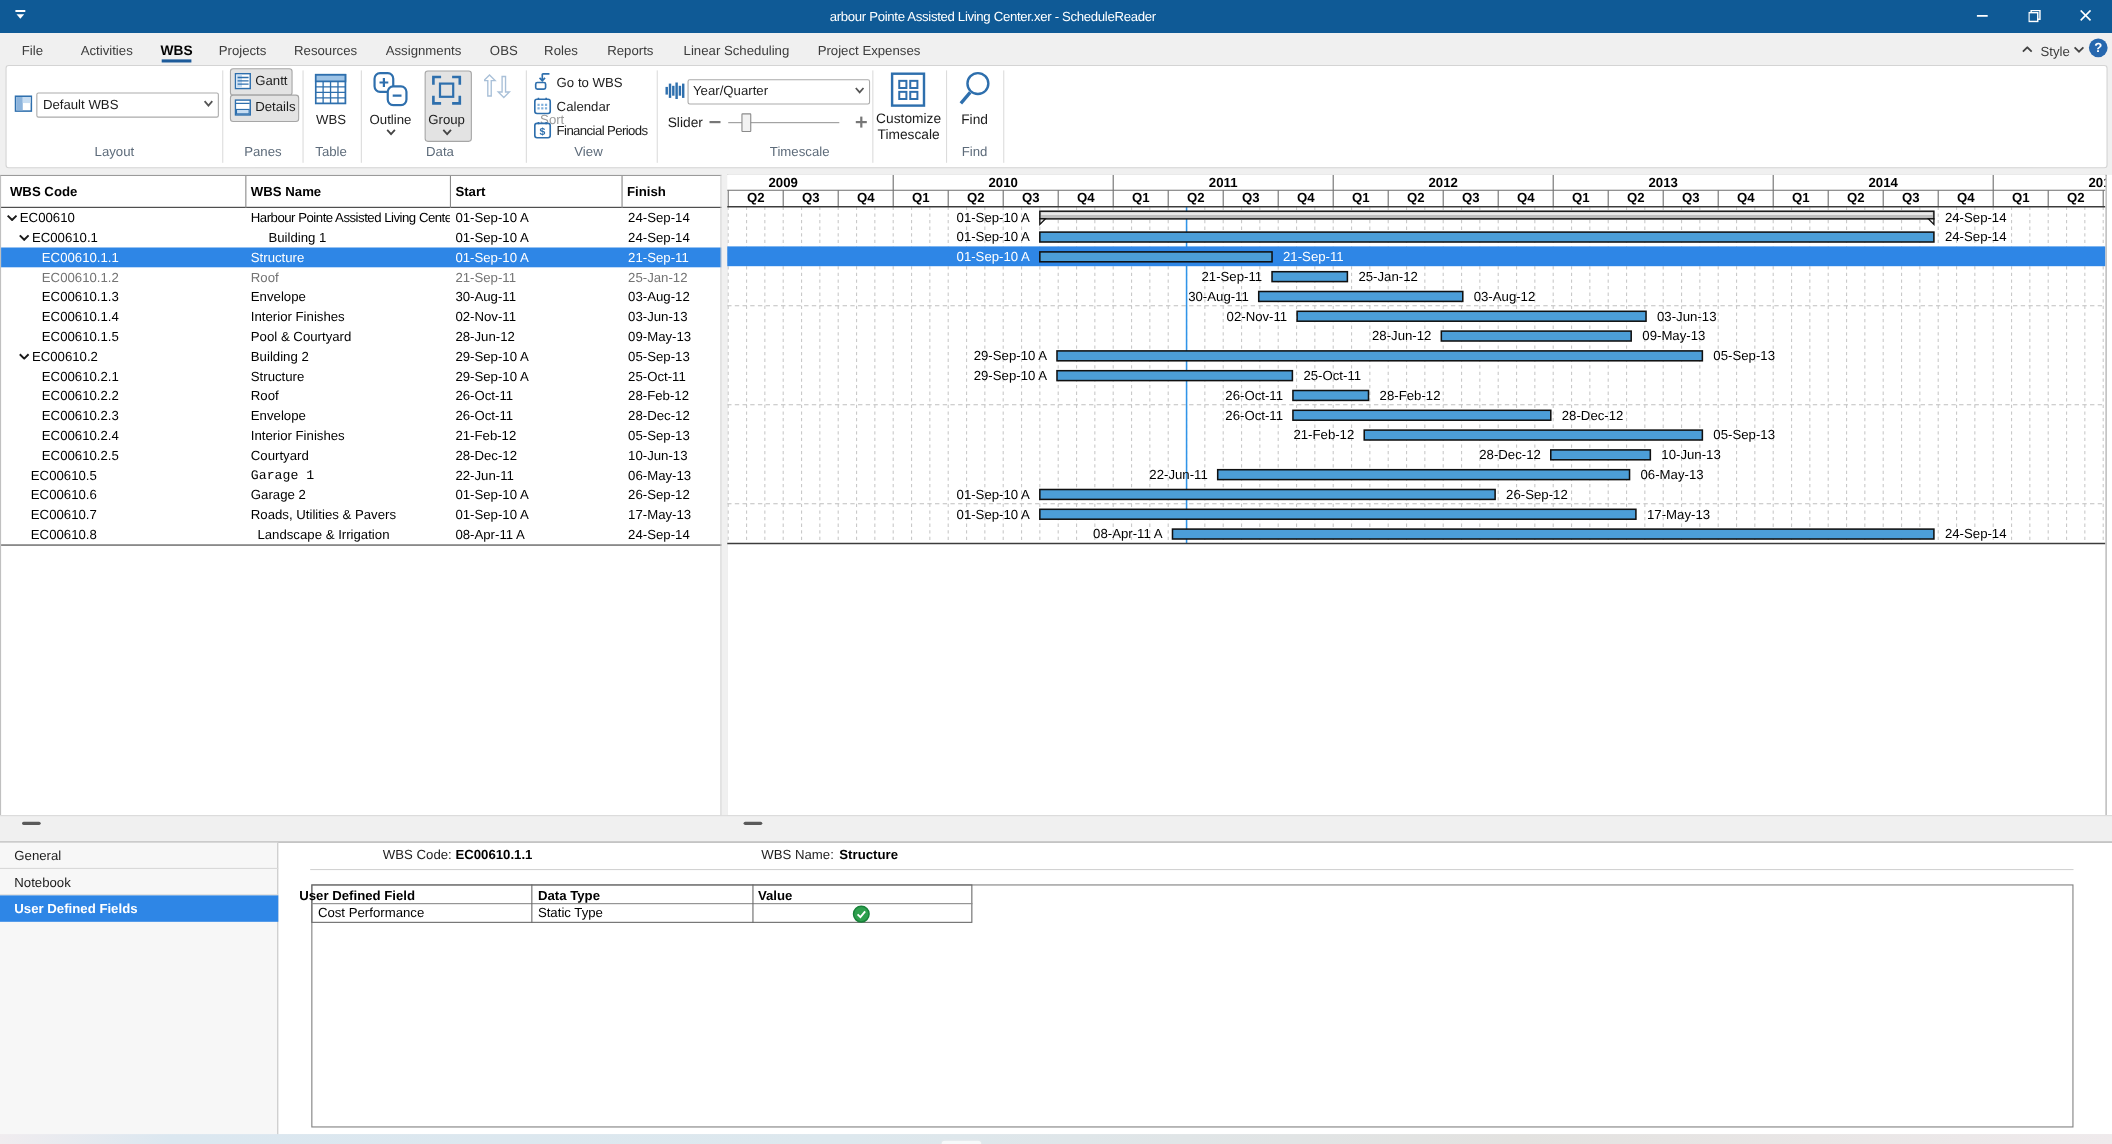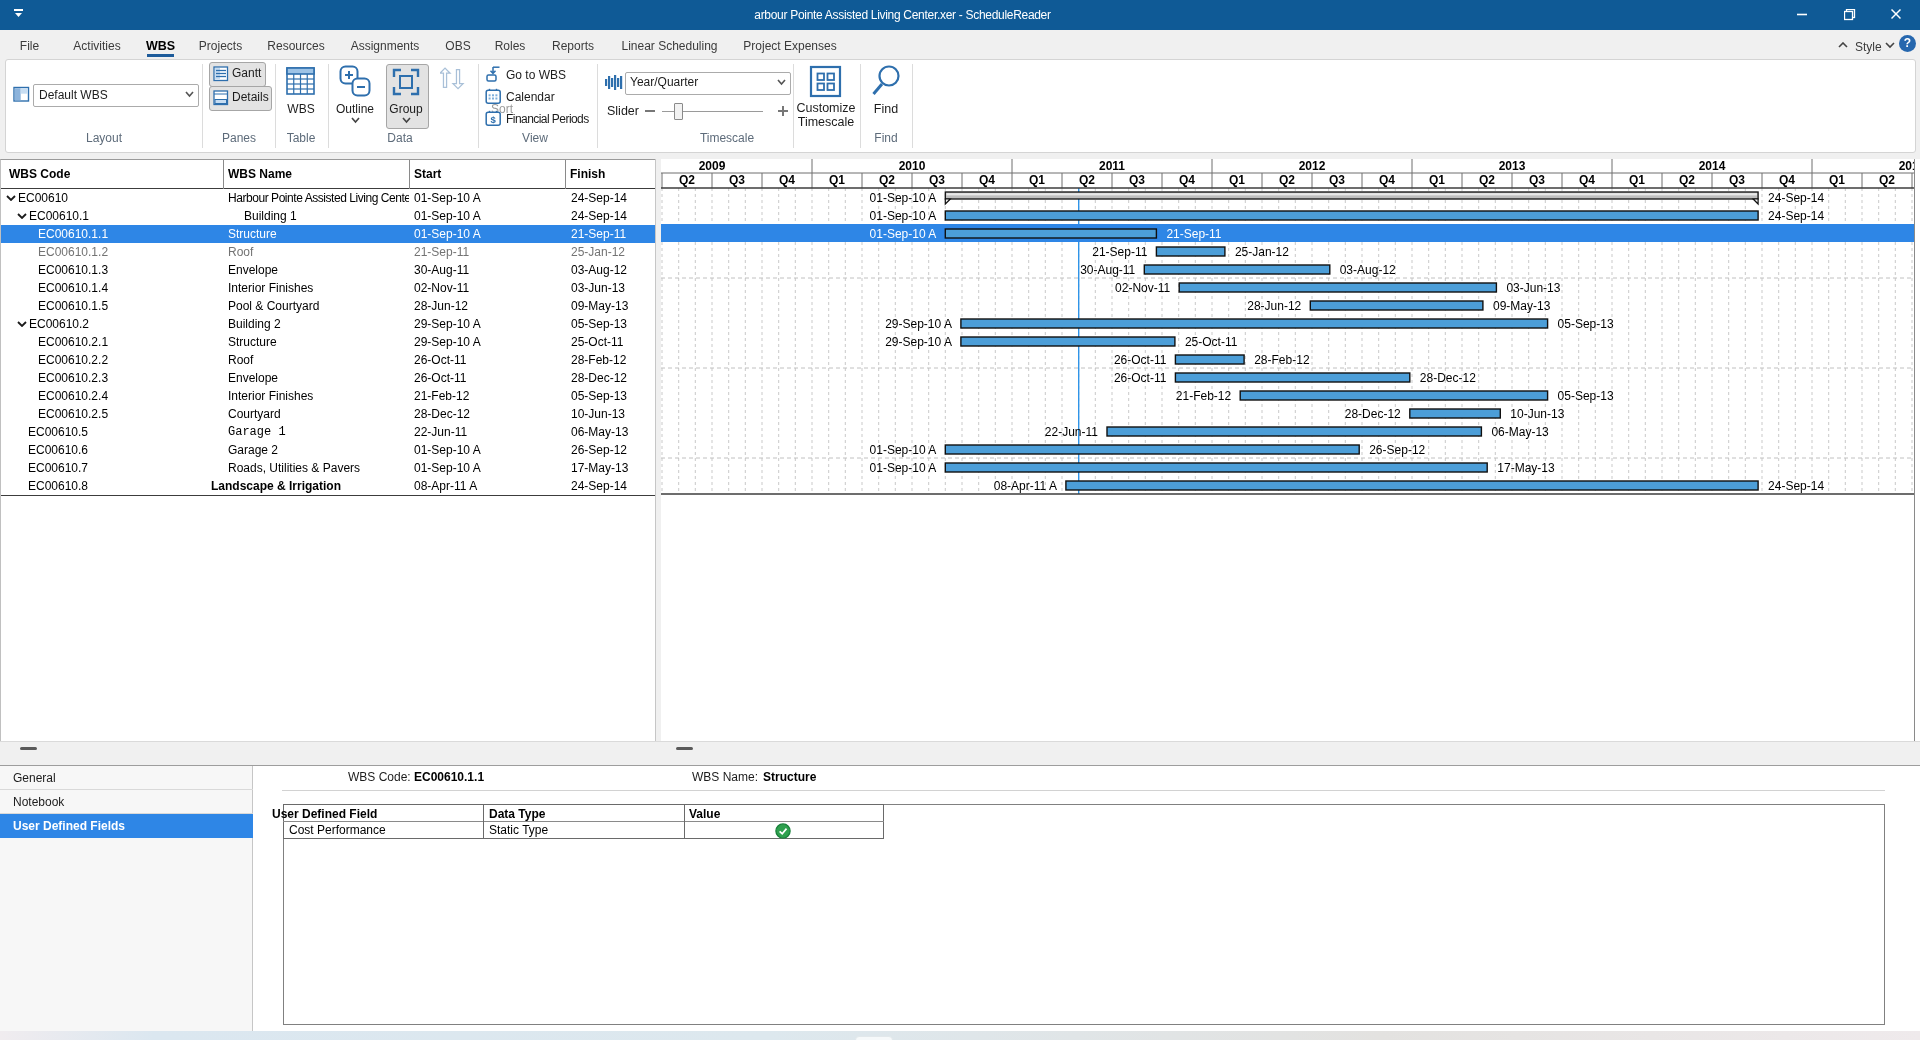--- a/index.html
+++ b/index.html
@@ -299,21 +299,21 @@
 <div style="position:absolute;left:570px;top:0">26-Sep-12</div>
 </div>
 <div style="position:absolute;left:0;top:299px;width:655px;height:18px;color:#000;font:12px 'Liberation Sans',sans-serif;line-height:18px;white-space:nowrap">
 <div style="position:absolute;left:27px;top:0">EC00610.7</div>
 <div style="position:absolute;left:227px;top:0;width:181px;overflow:hidden;">Roads, Utilities &amp; Pavers</div>
 <div style="position:absolute;left:413px;top:0">01-Sep-10 A</div>
 <div style="position:absolute;left:570px;top:0">17-May-13</div>
 </div>
 <div style="position:absolute;left:0;top:317px;width:653px;height:18px;color:#000;font:12px 'Liberation Sans',sans-serif;line-height:18px;white-space:nowrap">
 <div style="position:absolute;left:27px;top:0">EC00610.8</div>
-<div style="position:absolute;left:210px;top:0;width:181px;overflow:hidden;font-weight:bold;">Landscape &amp; Irrigation</div>
+<div style="position:absolute;left:233px;top:0;width:181px;overflow:hidden;">Landscape &amp; Irrigation</div>
 <div style="position:absolute;left:413px;top:0">08-Apr-11 A</div>
 <div style="position:absolute;left:570px;top:0">24-Sep-14</div>
 </div>
 <div style="position:absolute;left:0;top:335px;width:656px;height:1.4px;background:#3c3c3c"></div>
 </div>
 <div style="position:absolute;left:655px;top:159px;width:1px;height:582px;background:#c6c6c6"></div>
 <div style="position:absolute;left:661px;top:159px;width:1px;height:582px;background:#4d4d4d"></div>
 <div style="position:absolute;left:1914px;top:159px;width:1px;height:582px;background:#8a8a8a"></div>
 <div style="position:absolute;left:661px;top:159px;width:1254px;height:1px;background:#9a9a9a"></div>
 <svg width="1253" height="582" viewBox="0 0 1253 582" style="position:absolute;left:661px;top:159px;background:#fff;font-family:'Liberation Sans',sans-serif">

